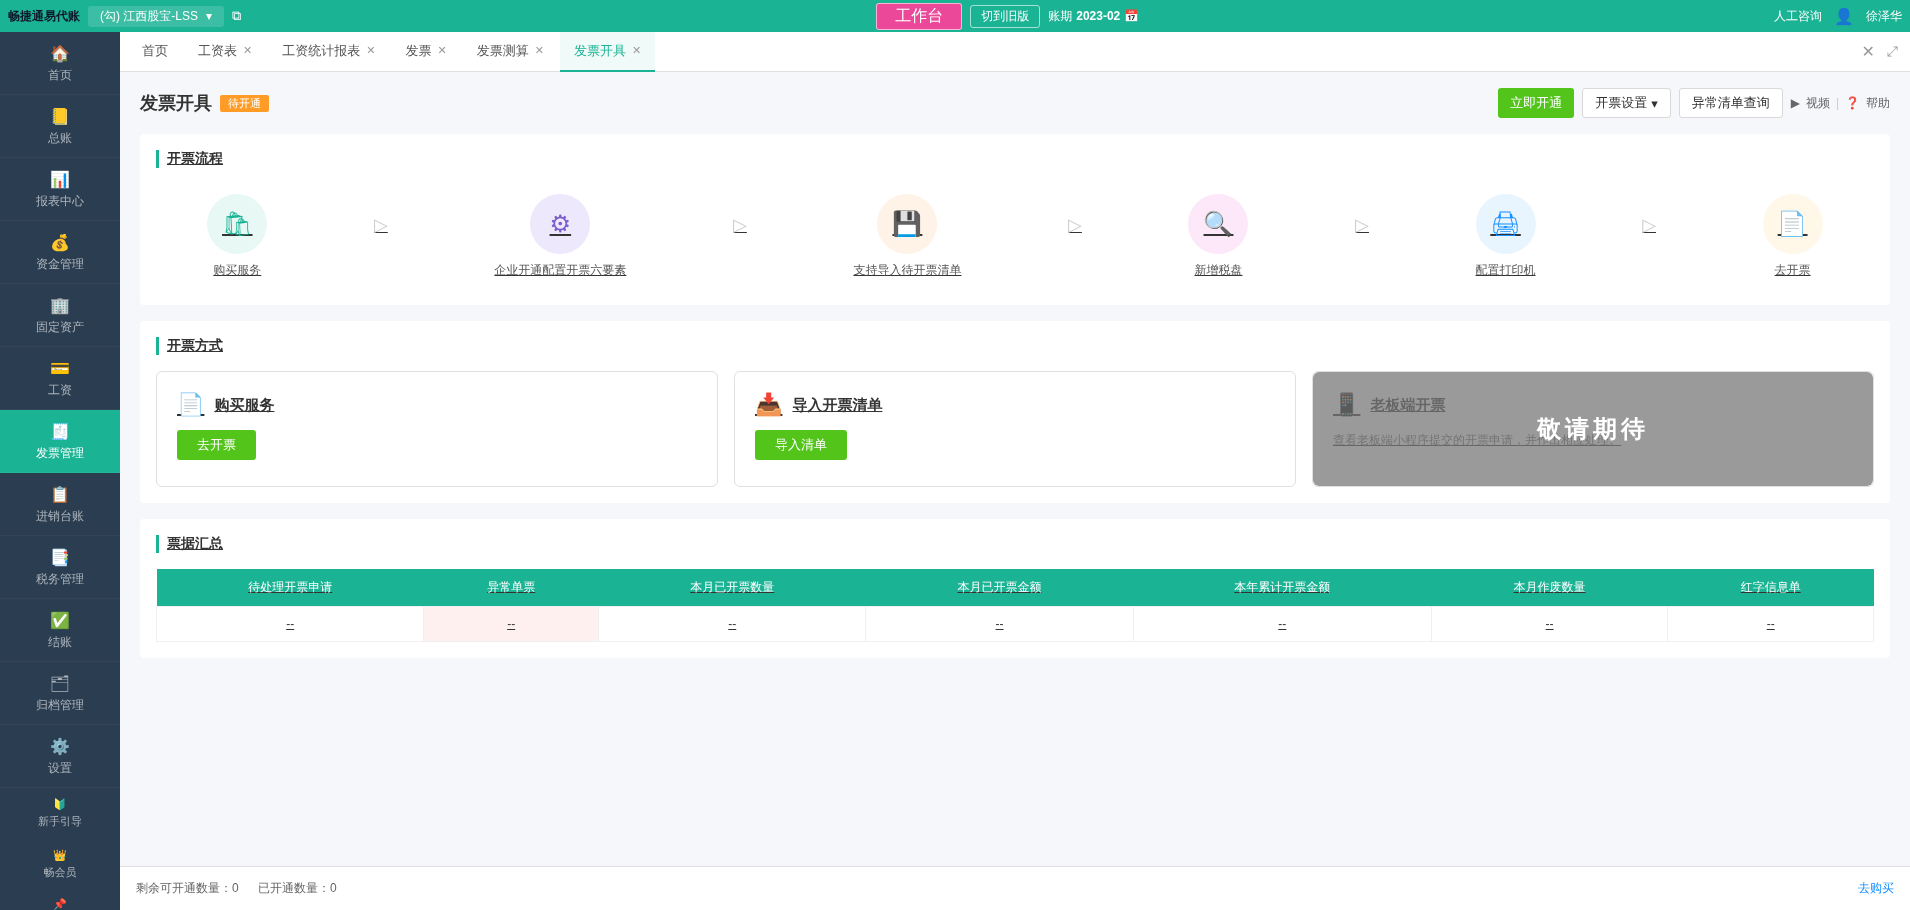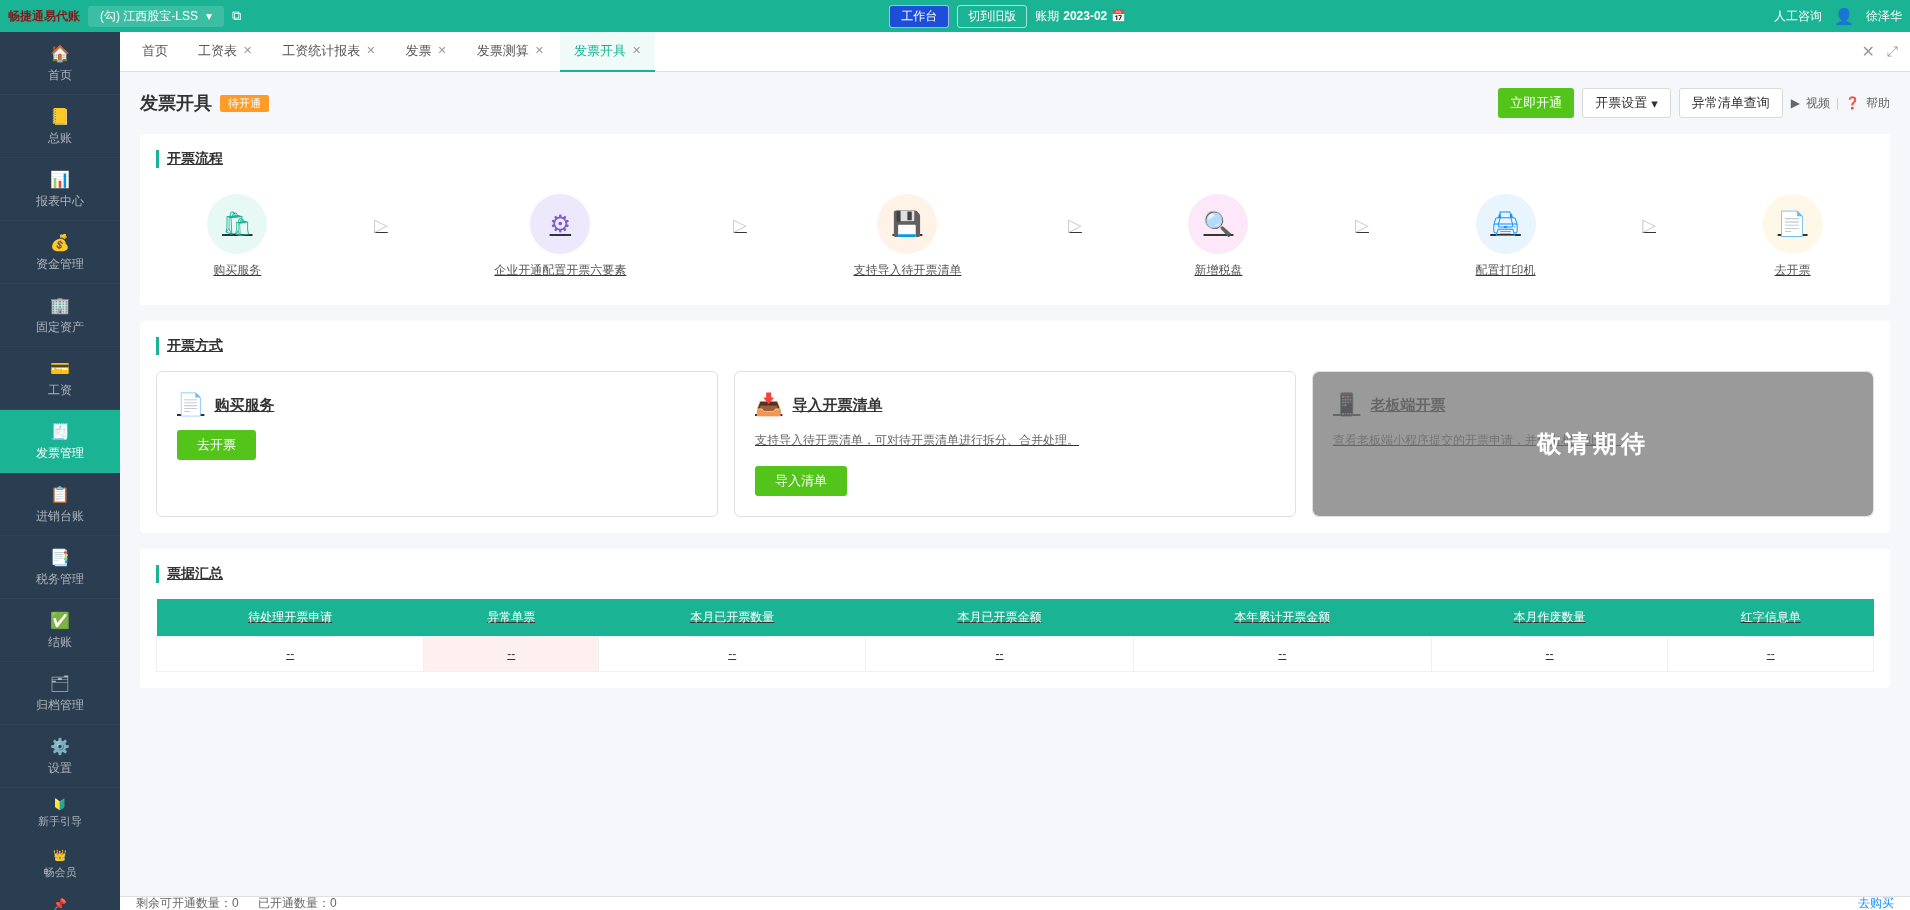--- a/index.html
+++ b/index.html
@@ -9,24 +9,24 @@
     .top-bar {
       height: 32px;
       background: #1ab394;
       display: flex;
       align-items: center;
       justify-content: space-between;
       padding: 0 8px;
       color: white;
     }
     .top-bar-left { display: flex; align-items: center; gap: 8px; }
-    .top-bar-logo { font-size: 12px; font-weight: bold; color: #7f1d1d; }
+    .top-bar-logo { font-size: 12px; font-weight: bold; color: #0f172a; }
     .top-bar-company { background: rgba(255,255,255,0.15); border-radius: 3px; padding: 2px 12px; font-size: 12px; color: white; display: flex; align-items: center; gap: 8px; }
     .top-bar-center { display: flex; align-items: center; gap: 8px; }
-    .btn-workspace { background: #1d4ed8; border: 1px solid rgba(255,255,255,0.6); color: white; border-radius: 3px; padding: 2px 11px; font-size: 12px; cursor: pointer; }
+    .btn-workspace { background: #ec4899; border: 1px solid rgba(255,255,255,0.6); color: white; border-radius: 3px; padding: 2px 18px; font-size: 16px; cursor: pointer; }
     .btn-old { background: transparent; border: 1px solid rgba(255,255,255,0.6); color: white; border-radius: 3px; padding: 2px 10px; font-size: 12px; cursor: pointer; }
     .period { font-size: 12px; color: white; display: flex; align-items: center; gap: 4px; }
     .top-bar-right { display: flex; align-items: center; gap: 12px; font-size: 12px; color: white; }
 
     
     .layout { display: flex; height: calc(910px - 32px); }
 
     
     .sidebar {
       width: 120px;
@@ -117,21 +117,21 @@
     .method-card-overlay::after { content: ''; position: absolute; inset: 0; background: rgba(120,120,120,0.75); border-radius: 6px; }
     .coming-text { position: absolute; top: 50%; left: 50%; transform: translate(-50%, -50%); font-size: 24px; font-weight: bold; color: white; z-index: 3; letter-spacing: 4px; }
 
     
     .summary-table { width: 100%; border-collapse: collapse; }
     .summary-table th { background: #1ab394; color: white; padding: 10px; text-align: center; font-size: 12px; font-weight: normal; }
     .summary-table td { background: white; padding: 10px; text-align: center; font-size: 12px; color: #333; border: 1px solid #f0f0f0; }
     .summary-table td.highlight { background: #fff0f0; }
 
     
-    .bottom-bar { height: 14px; background: white; border-top: 1px solid #e0e0e0; display: flex; align-items: center; padding: 0 16px; font-size: 12px; color: #666; justify-content: space-between; }
+    .bottom-bar { height: 44px; background: white; border-top: 1px solid #e0e0e0; display: flex; align-items: center; padding: 0 16px; font-size: 12px; color: #666; justify-content: space-between; }
     .link-blue { color: #1890ff; cursor: pointer; }
   </style>
 </head>
 <body>
 
 <div class="top-bar">
   <div class="top-bar-left">
     <div class="top-bar-logo">畅捷通易代账</div>
     <div class="top-bar-company">
       <span>(勾) 江西股宝-LSS</span>
@@ -325,21 +325,20 @@
         <span class="method-icon">📄</span>
         <span class="method-title">购买服务</span>
       </div>
       <button class="method-btn">去开票</button>
     </div>
             <div class="method-card">
       <div class="method-header">
         <span class="method-icon">📥</span>
         <span class="method-title">导入开票清单</span>
       </div>
-      <div class="method-desc">支持导入待开票清单，可对待开票清单进行拆分、合并处理。</div>
       <button class="method-btn">导入清单</button>
     </div>
             <div class="method-card method-card-overlay" style="position: relative;">
       <div class="method-header">
         <span class="method-icon">📱</span>
         <span class="method-title">老板端开票</span>
       </div>
       <div class="method-desc">查看老板端小程序提交的开票申请，并作出相应处理。</div>
       <span class="coming-text">敬请期待</span>
     </div>

